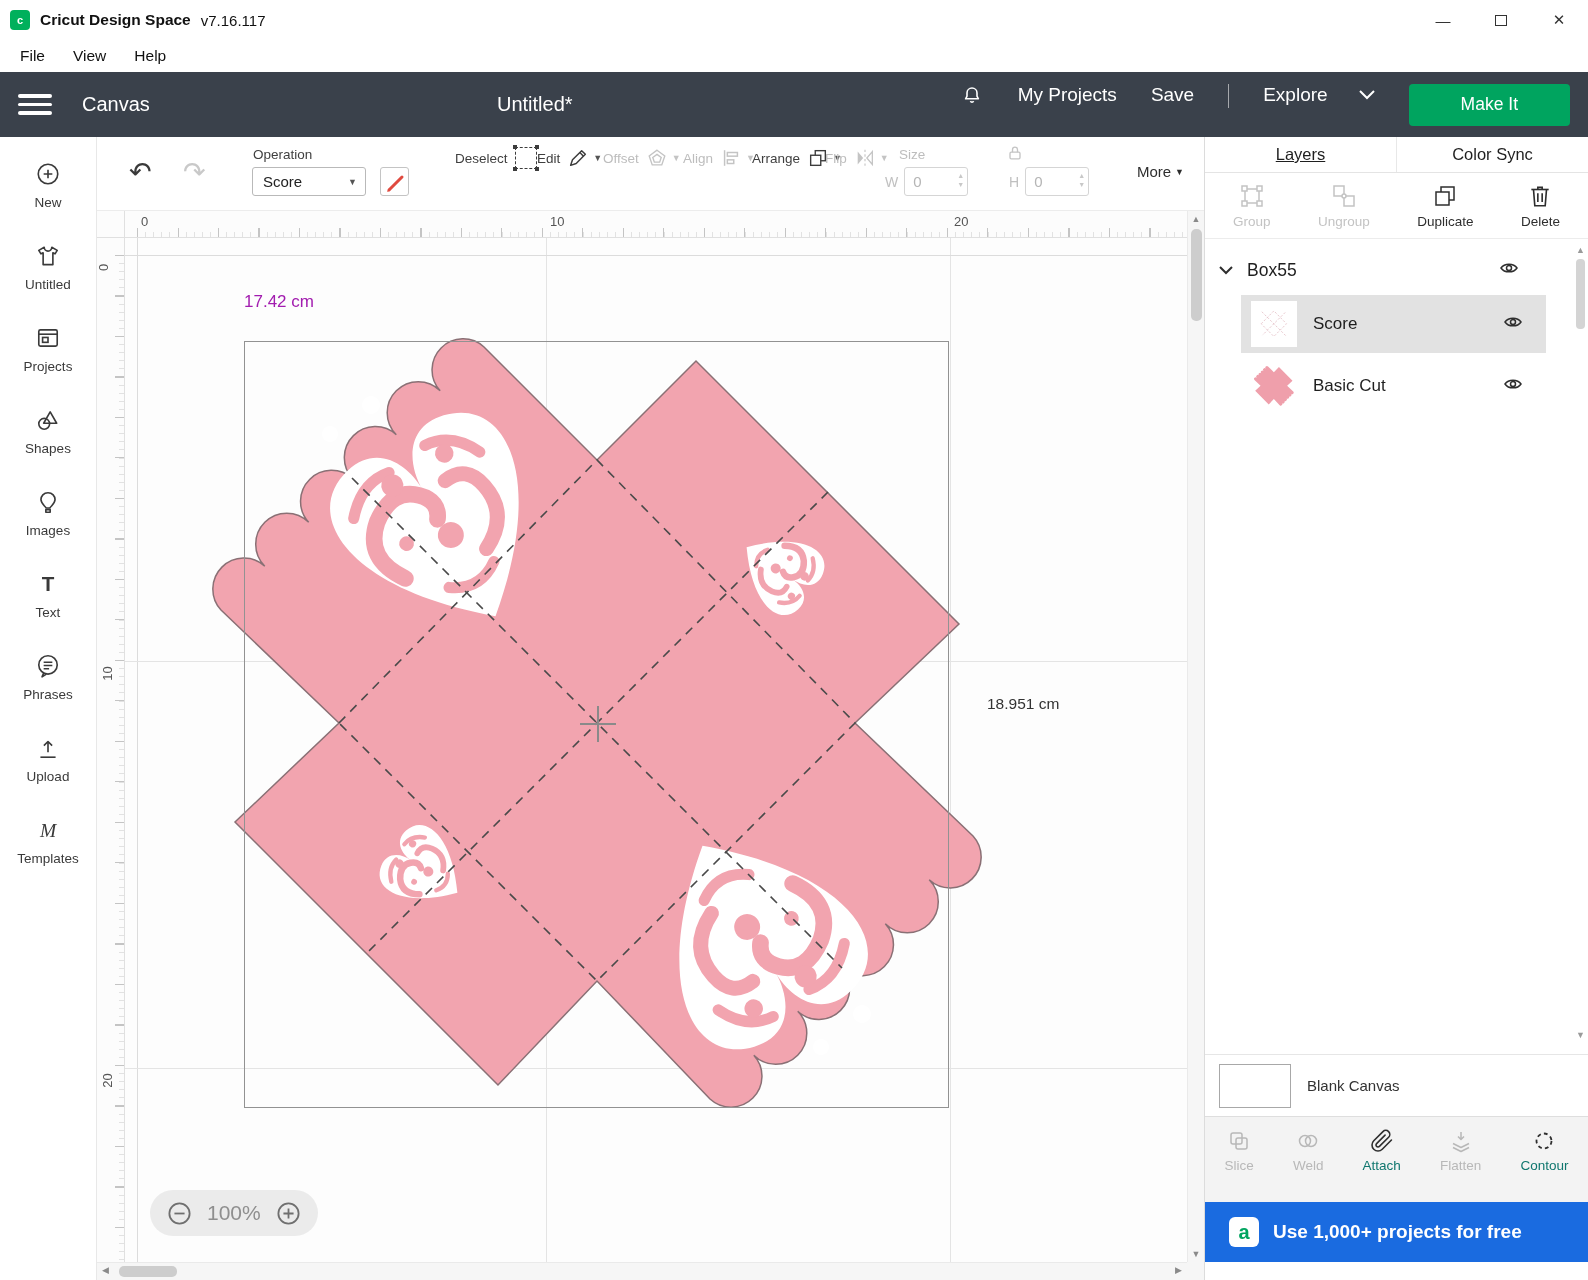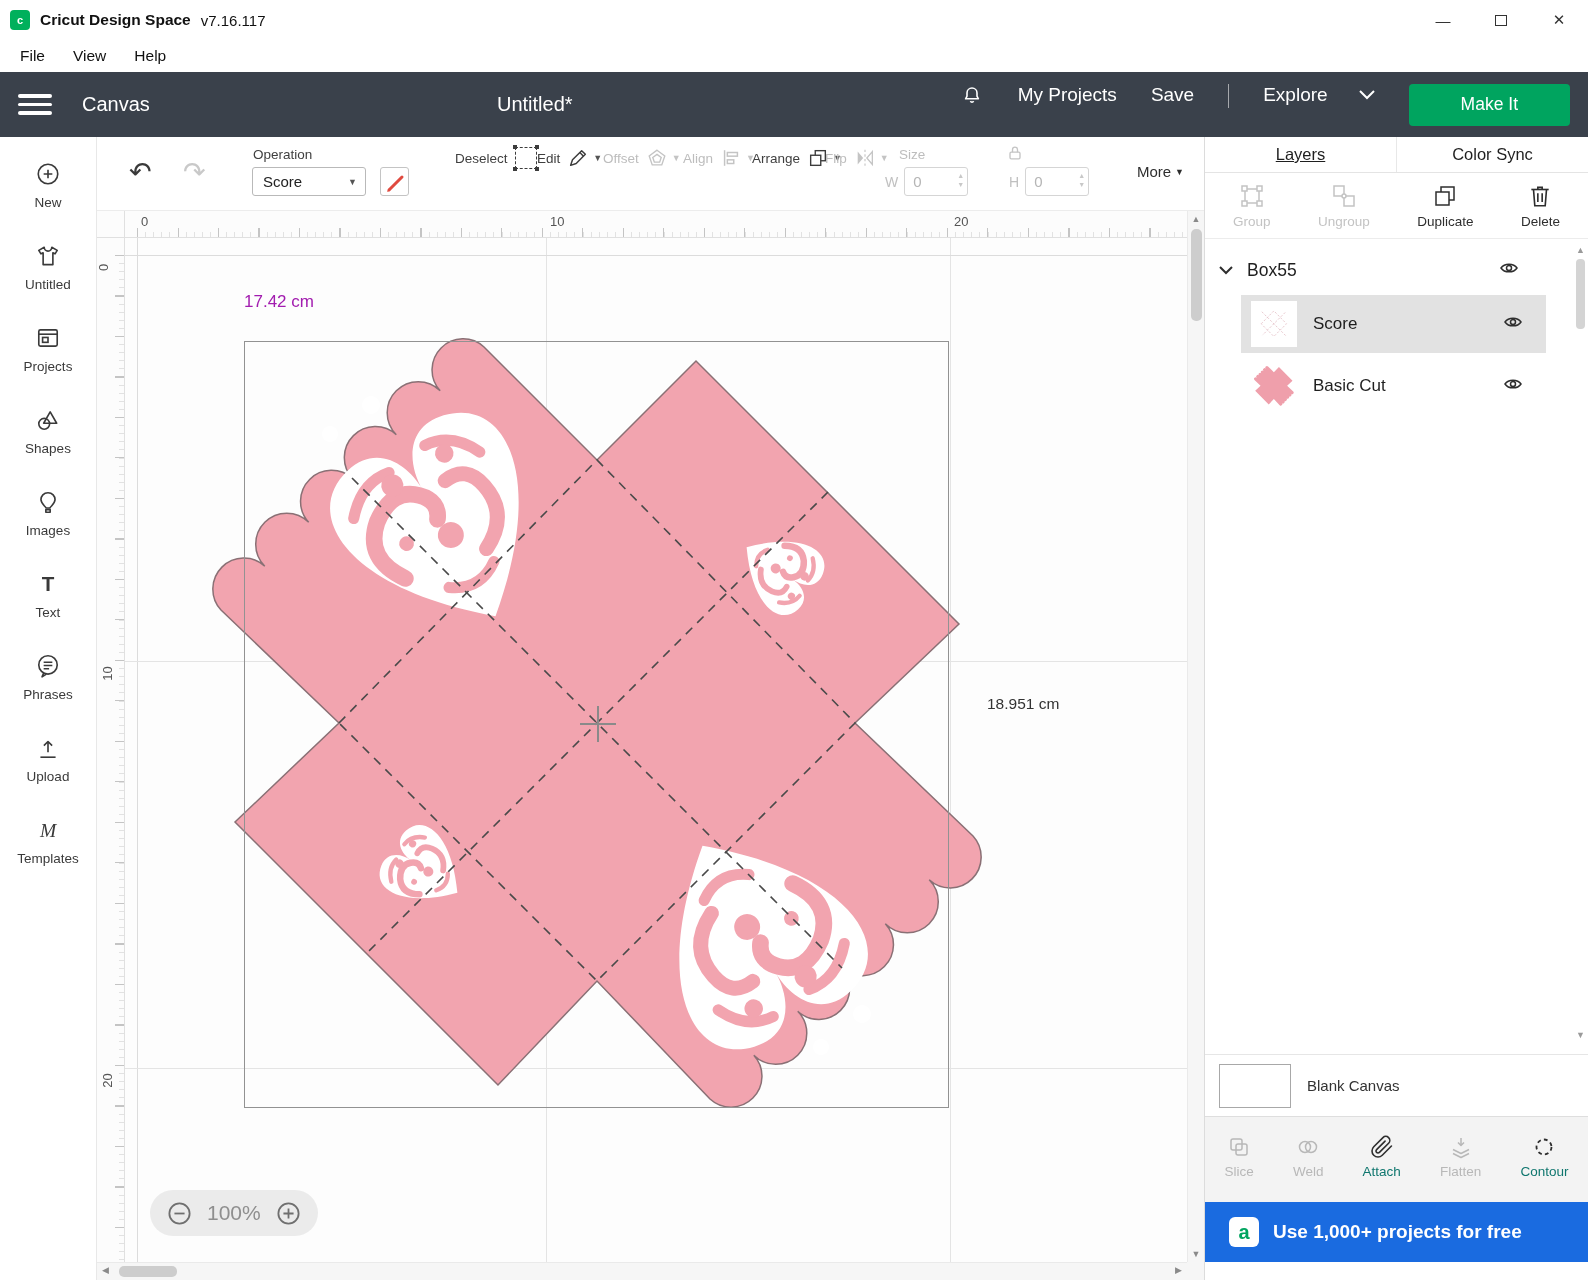--- a/index.html
+++ b/index.html
@@ -117,21 +117,21 @@
   .layer-thumb{width:46px;height:46px;background:#fff;flex:none;display:flex;align-items:center;justify-content:center;}
   .layer-row .lname{font-size:17px;color:#1f1f1f;margin-left:16px;}
   .panel-spacer{flex:1;}
   .panel-scroll-up{position:absolute;right:3px;top:108px;font-size:9px;color:#9a9a9a;cursor:pointer;}
   .panel-scroll-thumb{position:absolute;right:3px;top:122px;width:9px;height:70px;background:#d4d4d4;border-radius:4px;cursor:pointer;}
   .panel-scroll-down{position:absolute;right:3px;top:893px;font-size:9px;color:#9a9a9a;cursor:pointer;}
   .blank-row{height:62px;display:flex;align-items:center;padding:0 14px;border-top:1px solid #e6e6e6;flex:none;}
   .blank-swatch{width:72px;height:44px;background:#fff;border:1px solid #a8a8a8;cursor:pointer;}
   .blank-label{font-size:15px;color:#333;margin-left:16px;}
   .panel-tools{height:86px;background:#f3f3f3;border-top:1px solid #dedede;display:flex;justify-content:space-around;
-    padding-top:18px;flex:none;}
+    padding-top:12px;flex:none;}
   .ptool{display:flex;flex-direction:column;align-items:center;gap:5px;font-size:13.5px;cursor:pointer;}
   .ptool.disabled{color:#b8b8b8;cursor:default;}
   .ptool.enabled{color:#0f766e;}
   .banner{height:60px;background:#1a6be0;display:flex;align-items:center;gap:14px;padding:0 24px;flex:none;cursor:pointer;}
   .banner-icon{width:30px;height:30px;background:#fff;border-radius:6px;color:#00a560;font-weight:800;font-size:20px;
     display:flex;align-items:center;justify-content:center;flex:none;}
   .banner-text{color:#fff;font-size:19px;font-weight:700;}
   .panel-bottom-space{height:18px;background:#fff;flex:none;}
 </style>
 </head>

